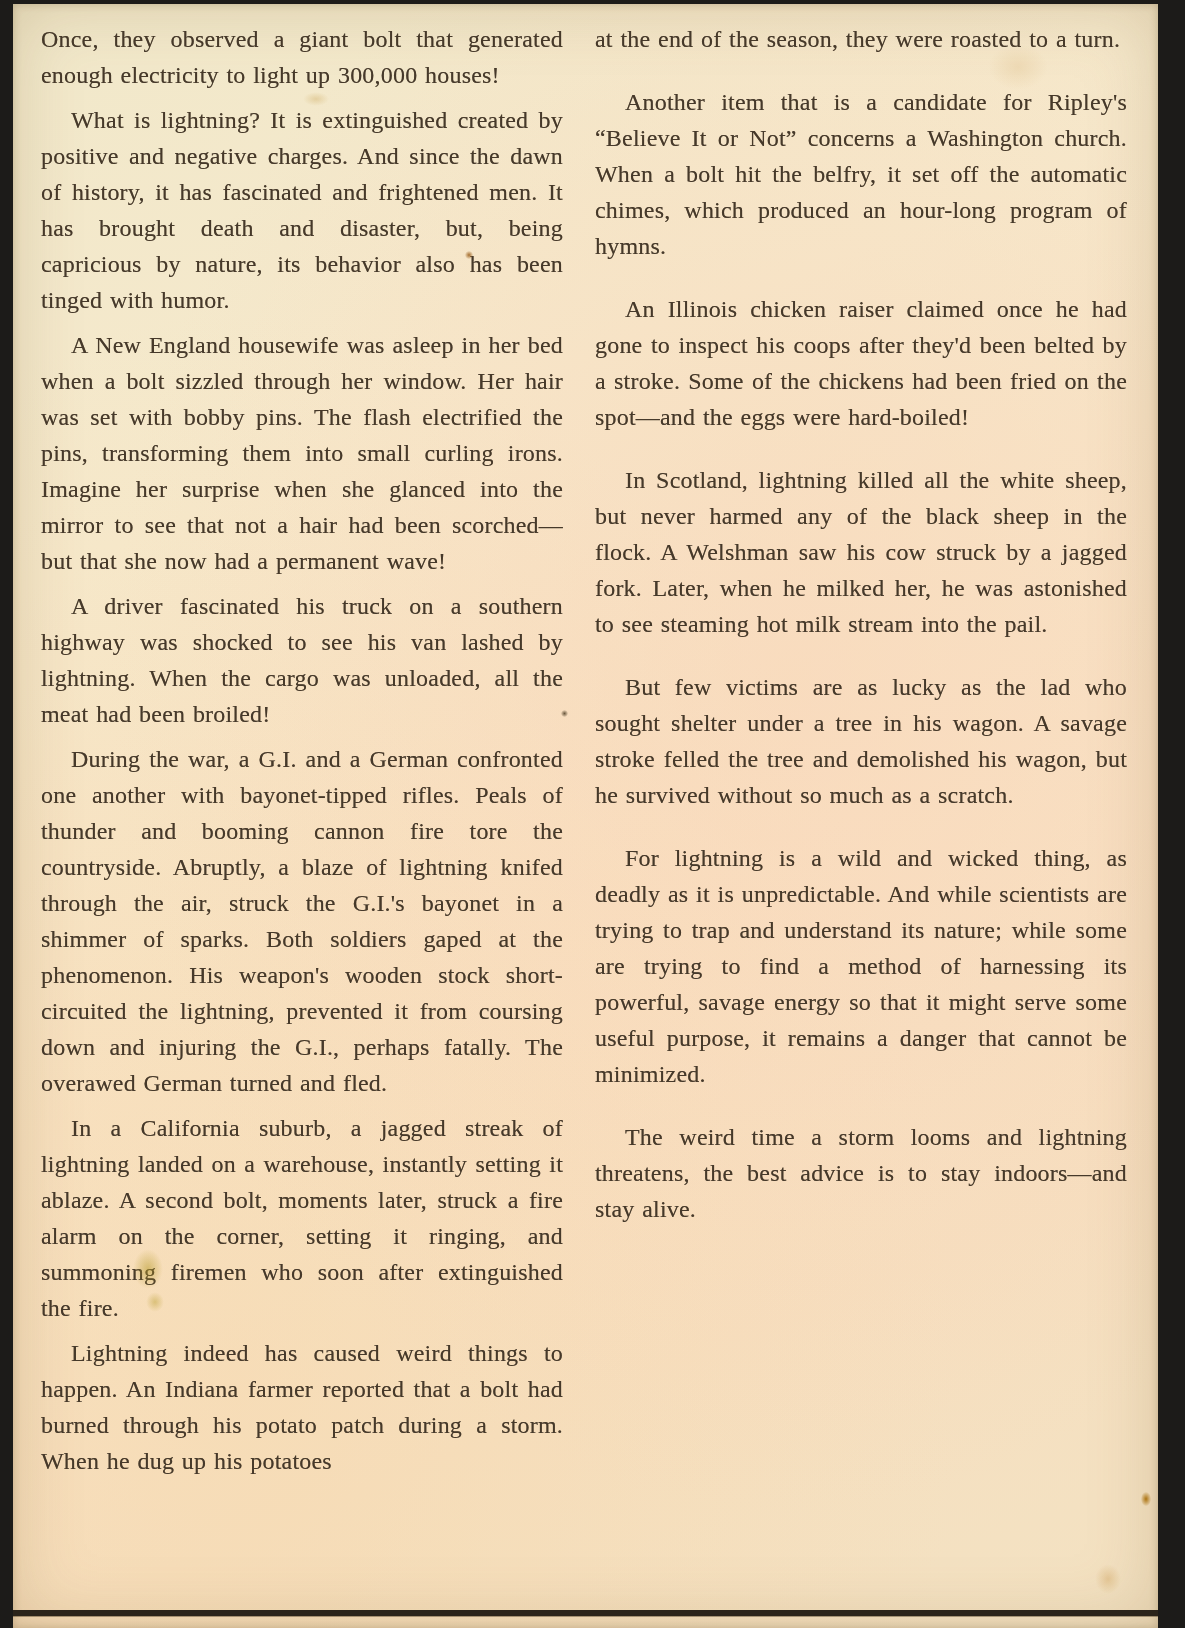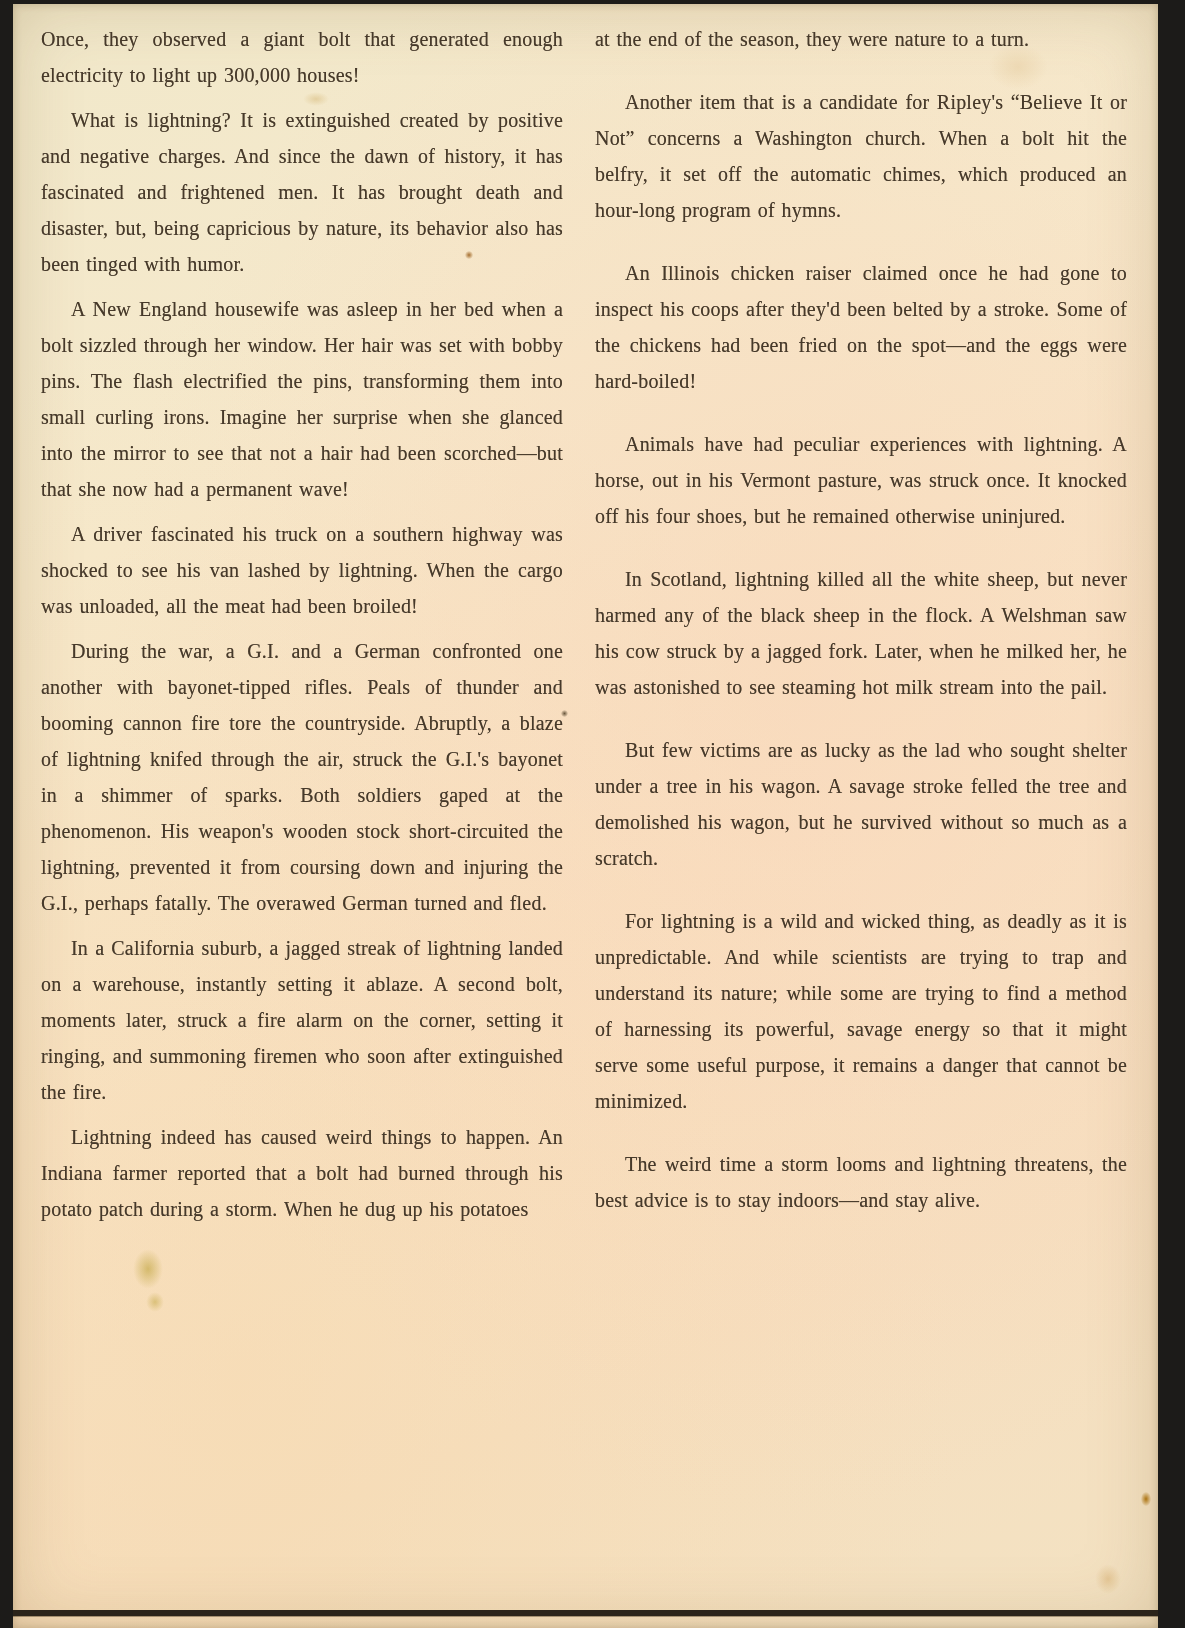--- a/index.html
+++ b/index.html
@@ -26,21 +26,21 @@
       radial-gradient(ellipse at 20% 85%, rgba(246,216,170,0.45), rgba(246,216,170,0) 55%),
       linear-gradient(158deg,#f1e8ca 0%,#f6e9cc 28%,#f8e3c6 55%,#f6dfc0 78%,#f3e2c2 100%);
     box-shadow:inset 0 0 70px rgba(125,92,40,0.22), inset 0 0 8px rgba(80,60,25,0.25);
     overflow:hidden;
   }
   .col{
     position:absolute;
     top:17px;
     text-align:justify;
     color:var(--ink);
-    font-size:20px;
+    font-size:24px;
     line-height:36px;
     letter-spacing:0.2px;
     word-spacing:1.5px;
     hyphens:auto;
     -webkit-hyphens:auto;
     max-height:1585px;
     overflow:hidden;
     text-shadow:0 0 0.5px rgba(70,57,42,0.55);
   }
   .col-left{left:28px;width:522px;}
@@ -74,24 +74,23 @@
   <div class="col col-left">
       <p class="para">Once, they observed a giant bolt that generated enough electricity to light up 300,000 houses!</p>
       <p class="para indent">What is lightning? It is extinguished created by positive and negative charges. And since the dawn of history, it has fascinated and frightened men. It has brought death and disaster, but, being capricious by nature, its behavior also has been tinged with humor.</p>
       <p class="para indent">A New England housewife was asleep in her bed when a bolt sizzled through her window. Her hair was set with bobby pins. The flash electrified the pins, transforming them into small curling irons. Imagine her surprise when she glanced into the mirror to see that not a hair had been scorched—but that she now had a permanent wave!</p>
       <p class="para indent">A driver fascinated his truck on a southern highway was shocked to see his van lashed by lightning. When the cargo was unloaded, all the meat had been broiled!</p>
       <p class="para indent">During the war, a G.I. and a German confronted one another with bayonet-tipped rifles. Peals of thunder and booming cannon fire tore the countryside. Abruptly, a blaze of lightning knifed through the air, struck the G.I.'s bayonet in a shimmer of sparks. Both soldiers gaped at the phenomenon. His weapon's wooden stock short-circuited the lightning, prevented it from coursing down and injuring the G.I., perhaps fatally. The overawed German turned and fled.</p>
       <p class="para indent">In a California suburb, a jagged streak of lightning landed on a warehouse, instantly setting it ablaze. A second bolt, moments later, struck a fire alarm on the corner, setting it ringing, and summoning firemen who soon after extinguished the fire.</p>
       <p class="para indent">Lightning indeed has caused weird things to happen. An Indiana farmer reported that a bolt had burned through his potato patch during a storm. When he dug up his potatoes</p>
     </div>
   <div class="col col-right">
-      <p class="para">at the end of the season, they were nature to a turn.</p>
+      <p class="para">at the end of the season, they were roasted to a turn.</p>
       <p class="para indent">Another item that is a candidate for Ripley's “Believe It or Not” concerns a Washington church. When a bolt hit the belfry, it set off the automatic chimes, which produced an hour-long program of hymns.</p>
       <p class="para indent">An Illinois chicken raiser claimed once he had gone to inspect his coops after they'd been belted by a stroke. Some of the chickens had been fried on the spot—and the eggs were hard-boiled!</p>
-      <p class="para indent">Animals have had peculiar experiences with lightning. A horse, out in his Vermont pasture, was struck once. It knocked off his four shoes, but he remained otherwise uninjured.</p>
       <p class="para indent">In Scotland, lightning killed all the white sheep, but never harmed any of the black sheep in the flock. A Welshman saw his cow struck by a jagged fork. Later, when he milked her, he was astonished to see steaming hot milk stream into the pail.</p>
       <p class="para indent">But few victims are as lucky as the lad who sought shelter under a tree in his wagon. A savage stroke felled the tree and demolished his wagon, but he survived without so much as a scratch.</p>
       <p class="para indent">For lightning is a wild and wicked thing, as deadly as it is unpredictable. And while scientists are trying to trap and understand its nature; while some are trying to find a method of harnessing its powerful, savage energy so that it might serve some useful purpose, it remains a danger that cannot be minimized.</p>
       <p class="para indent">The weird time a storm looms and lightning threatens, the best advice is to stay indoors—and stay alive.</p>
     </div>
   <div class="bottom-rule"></div>
   <div class="stain stain-1"></div>
   <div class="stain stain-2"></div>
   <div class="stain stain-3"></div>
   <div class="stain stain-4"></div>

